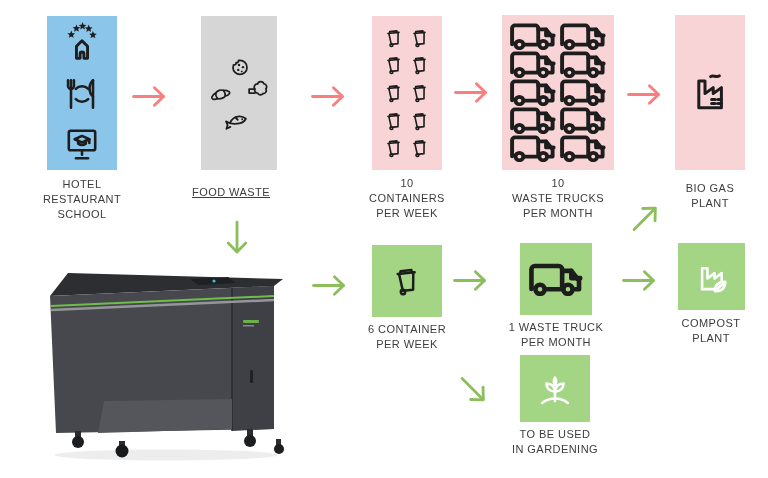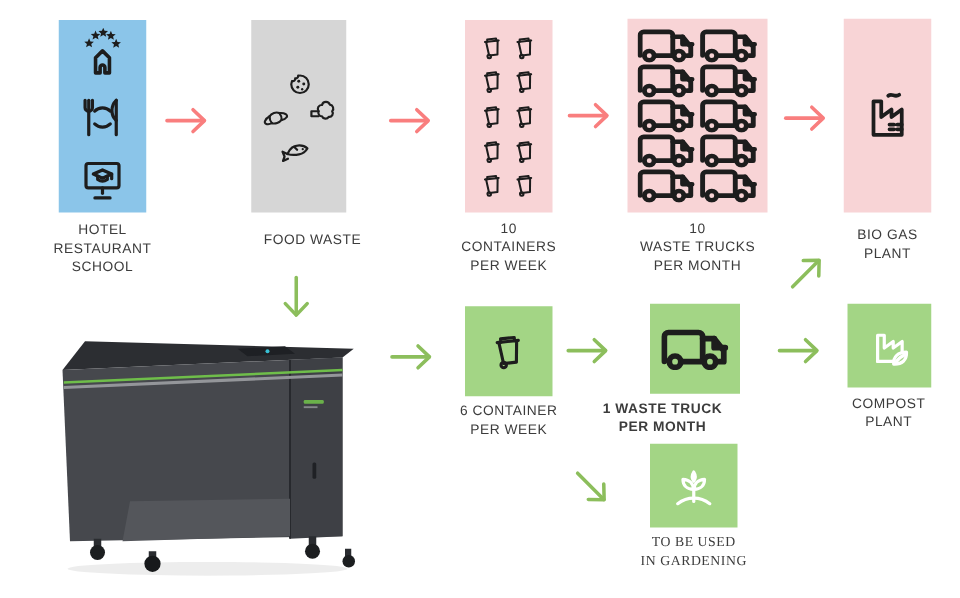--- a/index.html
+++ b/index.html
@@ -20,28 +20,28 @@
   .icon{color:var(--icon-dark,#1d1d1d);display:block;}
   .icon-light{color:var(--icon-light,#ffffff);}
   .abs{position:absolute;}
   .bin-grid{display:grid;grid-template-columns:repeat(2,1fr);place-items:center;
             width:100%;height:100%;padding:8px 9px;box-sizing:border-box;}
   .truck-grid{display:grid;grid-template-columns:repeat(2,1fr);place-items:center;
             width:100%;height:100%;padding:8px 6px;box-sizing:border-box;}
   .lbl{position:absolute;font-size:11px;line-height:1.38;letter-spacing:.45px;
        color:var(--label-text,#3c3c3c);text-align:center;white-space:pre-line;}
   .lbl-source{left:12px;top:177px;width:140px;}
-  .lbl-food{left:180px;top:185px;width:140px;}
+  .lbl-food{left:161px;top:185px;width:140px;text-decoration:underline;}
   .lbl-c10{left:347px;top:176px;width:120px;}
   .lbl-t10{left:488px;top:176px;width:140px;}
   .lbl-biogas{left:650px;top:181px;width:120px;}
   .lbl-c1{left:347px;top:322px;width:120px;}
-  .lbl-t1{left:460px;top:320px;width:140px;font-weight:bold;}
+  .lbl-t1{left:486px;top:320px;width:140px;}
   .lbl-compost{left:651px;top:316px;width:120px;}
-  .lbl-garden{left:485px;top:427px;width:140px;font-family:Liberation Serif, serif;}
+  .lbl-garden{left:485px;top:427px;width:140px;}
   .arrow{position:absolute;width:36px;height:25px;}
   .arrow-red{color:var(--arrow-red,#f97e7e);}
   .arrow-green{color:var(--arrow-green,#8cbe5c);}
   .a1{left:131px;top:84px;}  .a2{left:310px;top:84px;}
   .a3{left:453px;top:80px;}  .a4{left:626px;top:82px;}
   .g1{left:311px;top:273px;} .g2{left:452px;top:268px;} .g3{left:621px;top:268px;}
   .gdown{left:219px;top:225px;transform:rotate(90deg);}
   .gdiag-up{left:627px;top:206px;transform:rotate(-45deg);}
   .gdiag-down{left:455px;top:377px;transform:rotate(45deg);}
   .machine{position:absolute;left:38px;top:258px;width:250px;height:205px;}

